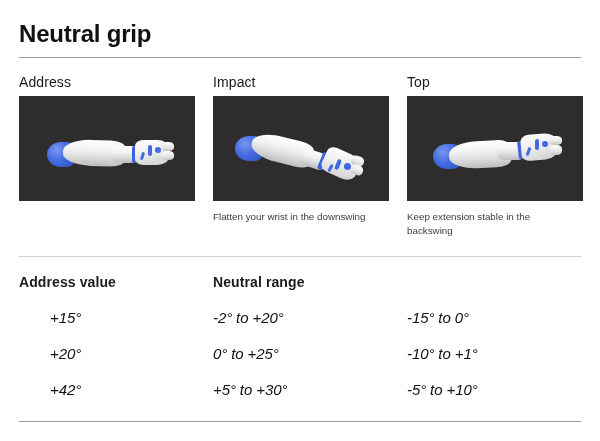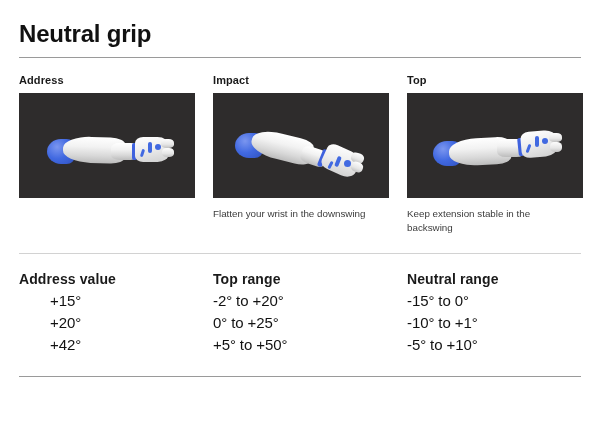--- a/index.html
+++ b/index.html
@@ -45,22 +45,22 @@
     display: flex;
     margin-top: 17px;
   }
   .panel {
     width: 176px;
     margin-right: 18px;
   }
   .panel:last-child { margin-right: 0; }
 
   .panel-label {
-    font-size: 11px;
-    font-weight: 700;
+    font-size: 14px;
+    font-weight: 400;
     color: #1a1a1a;
     line-height: 1;
     margin-bottom: 7px;
     letter-spacing: 0.1px;
   }
 
   .viewport {
     width: 176px;
     height: 105px;
     background: #2e2c2c;
@@ -129,21 +129,21 @@
   }
   .td {
     font-size: 15px;
     font-weight: 400;
     color: #121212;
     letter-spacing: -0.1px;
   }
   .col1 { width: 194px; }
   .col2 { width: 194px; }
   .col3 { width: 174px; }
-  .trow { margin-top: 5px; }
+  .trow { margin-top: 19px; font-style: italic; }
   .trow .col1 { padding-left: 31px; box-sizing: border-box; }
 
   .rule-bottom {
     height: 1px;
     background: #9a9a9a;
     margin-top: 23px;
   }
 </style>
 </head>
 <body>
@@ -215,39 +215,38 @@
     </div>
 
   </div>
 
   <div class="rule-mid"></div>
 
   <div class="table">
 
     <div class="thead">
       <div class="th col1">Address value</div>
-      <div class="th col2">Top range</div>
       <div class="th col3">Neutral range</div>
     </div>
 
     <div class="trow">
       <div class="td col1">+15°</div>
       <div class="td col2">-2° to +20°</div>
       <div class="td col3">-15° to 0°</div>
     </div>
 
     <div class="trow">
       <div class="td col1">+20°</div>
       <div class="td col2">0° to +25°</div>
       <div class="td col3">-10° to +1°</div>
     </div>
 
     <div class="trow">
       <div class="td col1">+42°</div>
-      <div class="td col2">+5° to +50°</div>
+      <div class="td col2">+5° to +30°</div>
       <div class="td col3">-5° to +10°</div>
     </div>
 
   </div>
 
   <div class="rule-bottom"></div>
 
 </div>
 
 </body></html>

